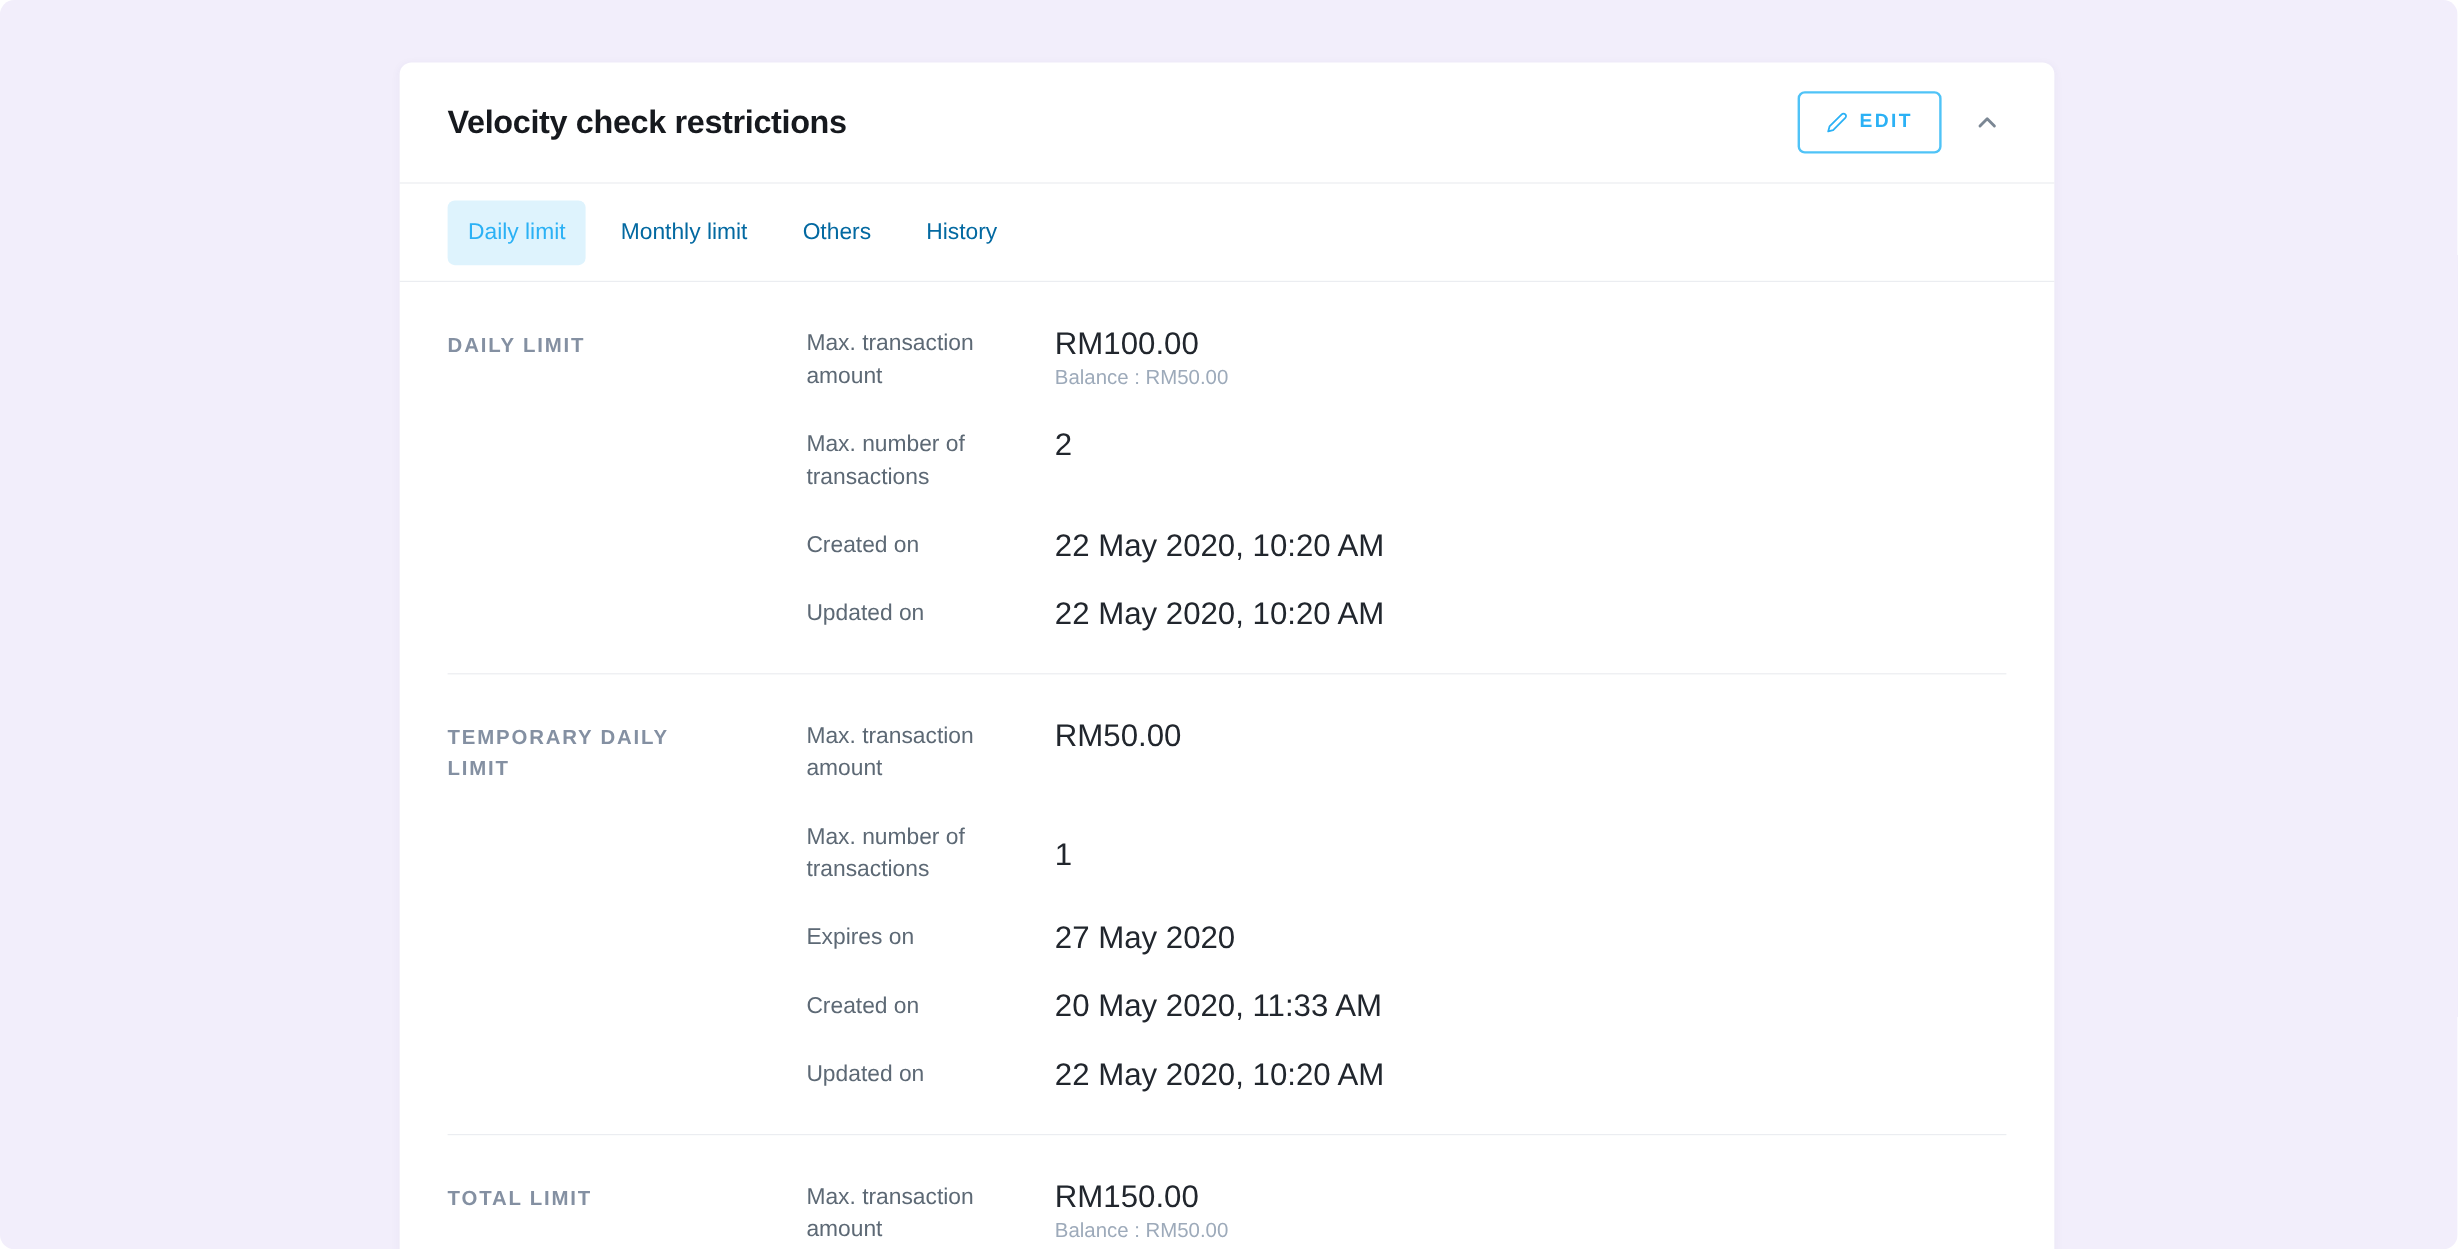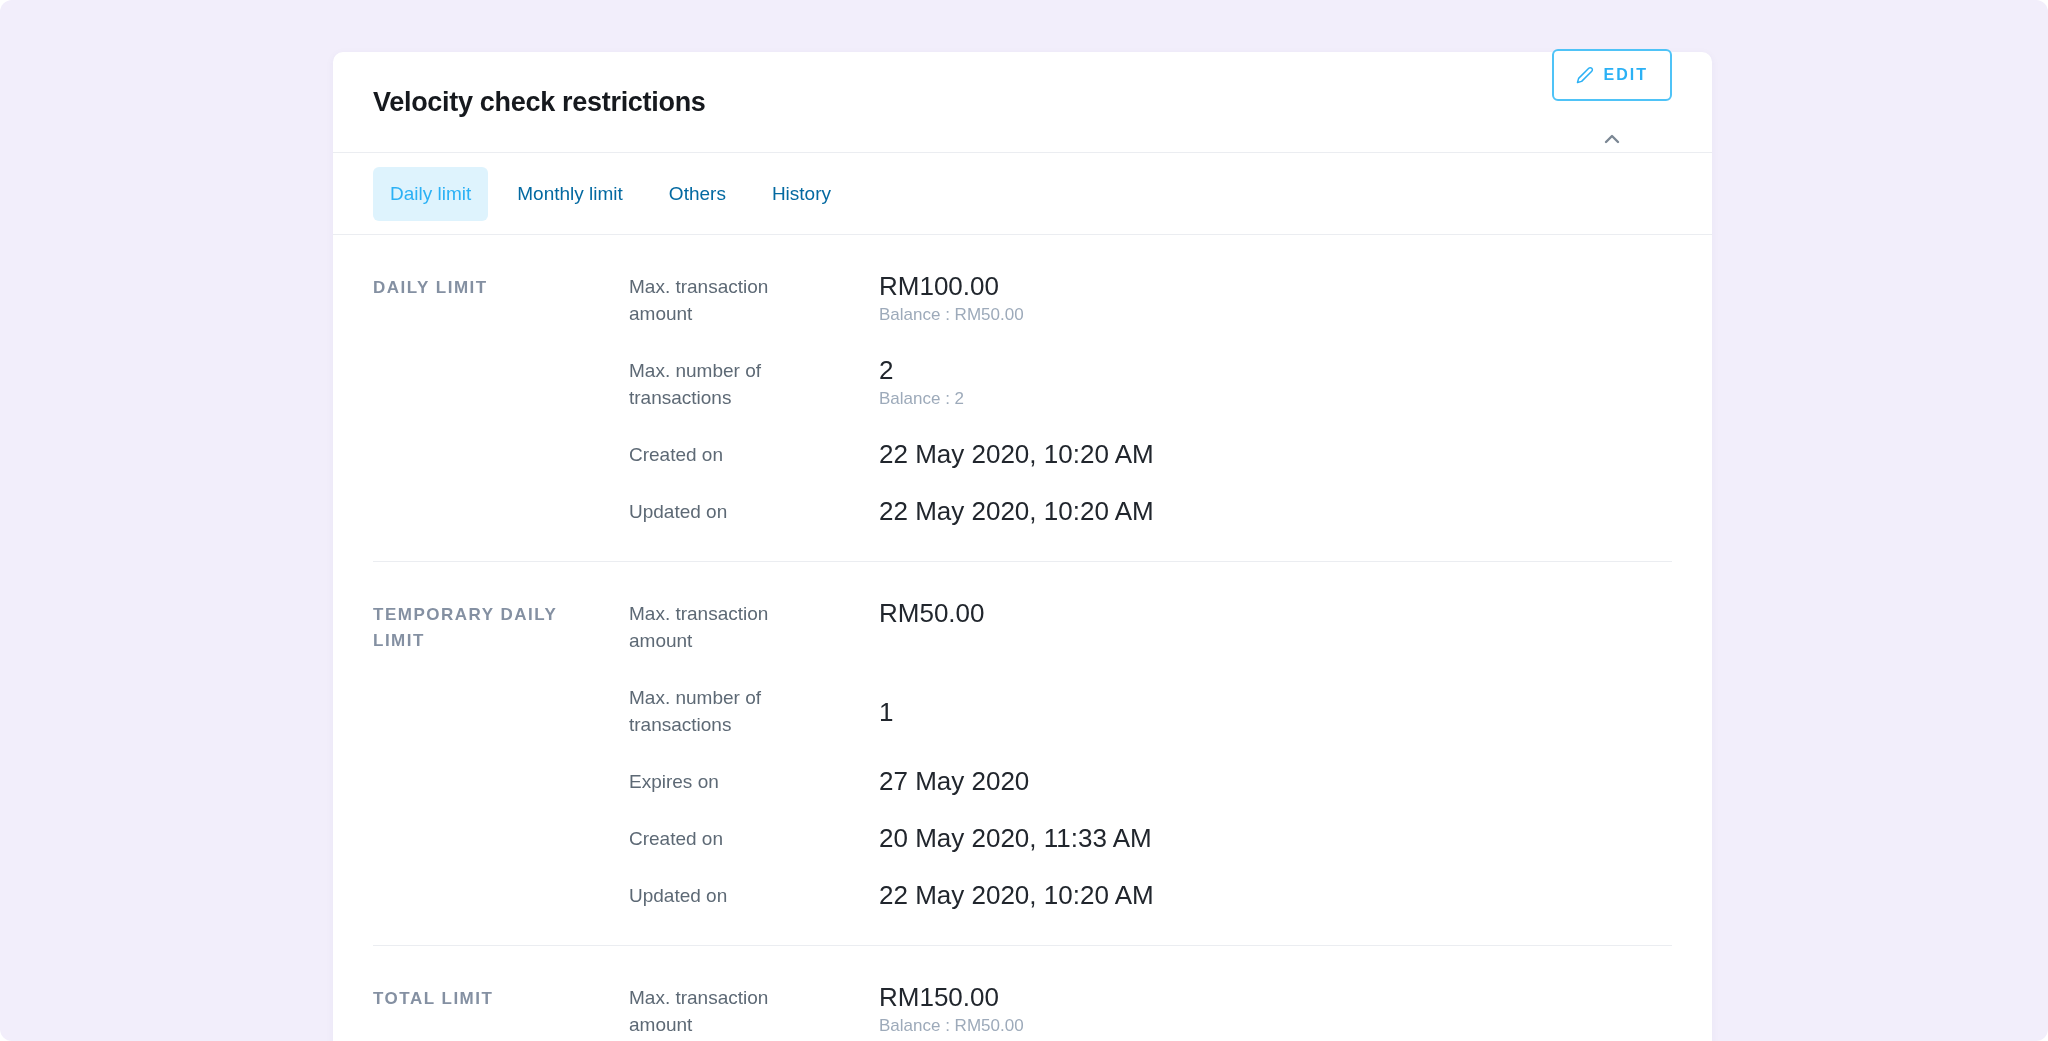--- a/index.html
+++ b/index.html
@@ -37,21 +37,21 @@
   }
   .card-header{
     display:flex;align-items:center;justify-content:space-between;
     height:101px;
     padding:0 40px;
     border-bottom:1px solid var(--divider);
   }
   .title{
     font-size:27px;font-weight:700;color:#16191e;letter-spacing:-0.3px;
   }
-  .header-actions{display:flex;align-items:center;gap:22px;flex-direction:column;}
+  .header-actions{display:flex;align-items:center;gap:22px;}
   .edit-btn{
     display:flex;align-items:center;gap:10px;
     height:52px;padding:0 22px;
     background:#ffffff;
     border:2px solid var(--edit-border);
     border-radius:6px;
     color:var(--accent);
     font-family:"Liberation Sans", sans-serif;
     font-size:16px;font-weight:700;letter-spacing:2px;
     cursor:pointer;
@@ -99,20 +99,21 @@
   .row{
     display:grid;
     grid-template-columns:250px 1fr;
     margin-bottom:30px;
   }
   .row:last-child{margin-bottom:6px;}
   .row-label{
     font-size:19px;color:var(--label-gray);
     line-height:27px;
     max-width:175px;
+    margin-left:43px;
   }
   .row-value{
     font-size:26px;font-weight:500;color:var(--value-dark);
     line-height:27px;
   }
   .row-value.value-centered{margin-top:15px;}
   .row-sub{
     font-size:17px;color:var(--sub-gray);
     margin-top:5px;
   }
@@ -159,21 +160,20 @@
     <div class="row-label">Max. transaction amount</div>
     <div class="row-value-wrap">
       <div class="row-value">RM100.00</div>
       <div class="row-sub">Balance : RM50.00</div>
     </div>
   </div>
             <div class="row">
     <div class="row-label">Max. number of transactions</div>
     <div class="row-value-wrap">
       <div class="row-value">2</div>
-      <div class="row-sub">Balance : 2</div>
     </div>
   </div>
             <div class="row">
     <div class="row-label">Created on</div>
     <div class="row-value-wrap">
       <div class="row-value">22 May 2020, 10:20 AM</div>
 
     </div>
   </div>
             <div class="row">

